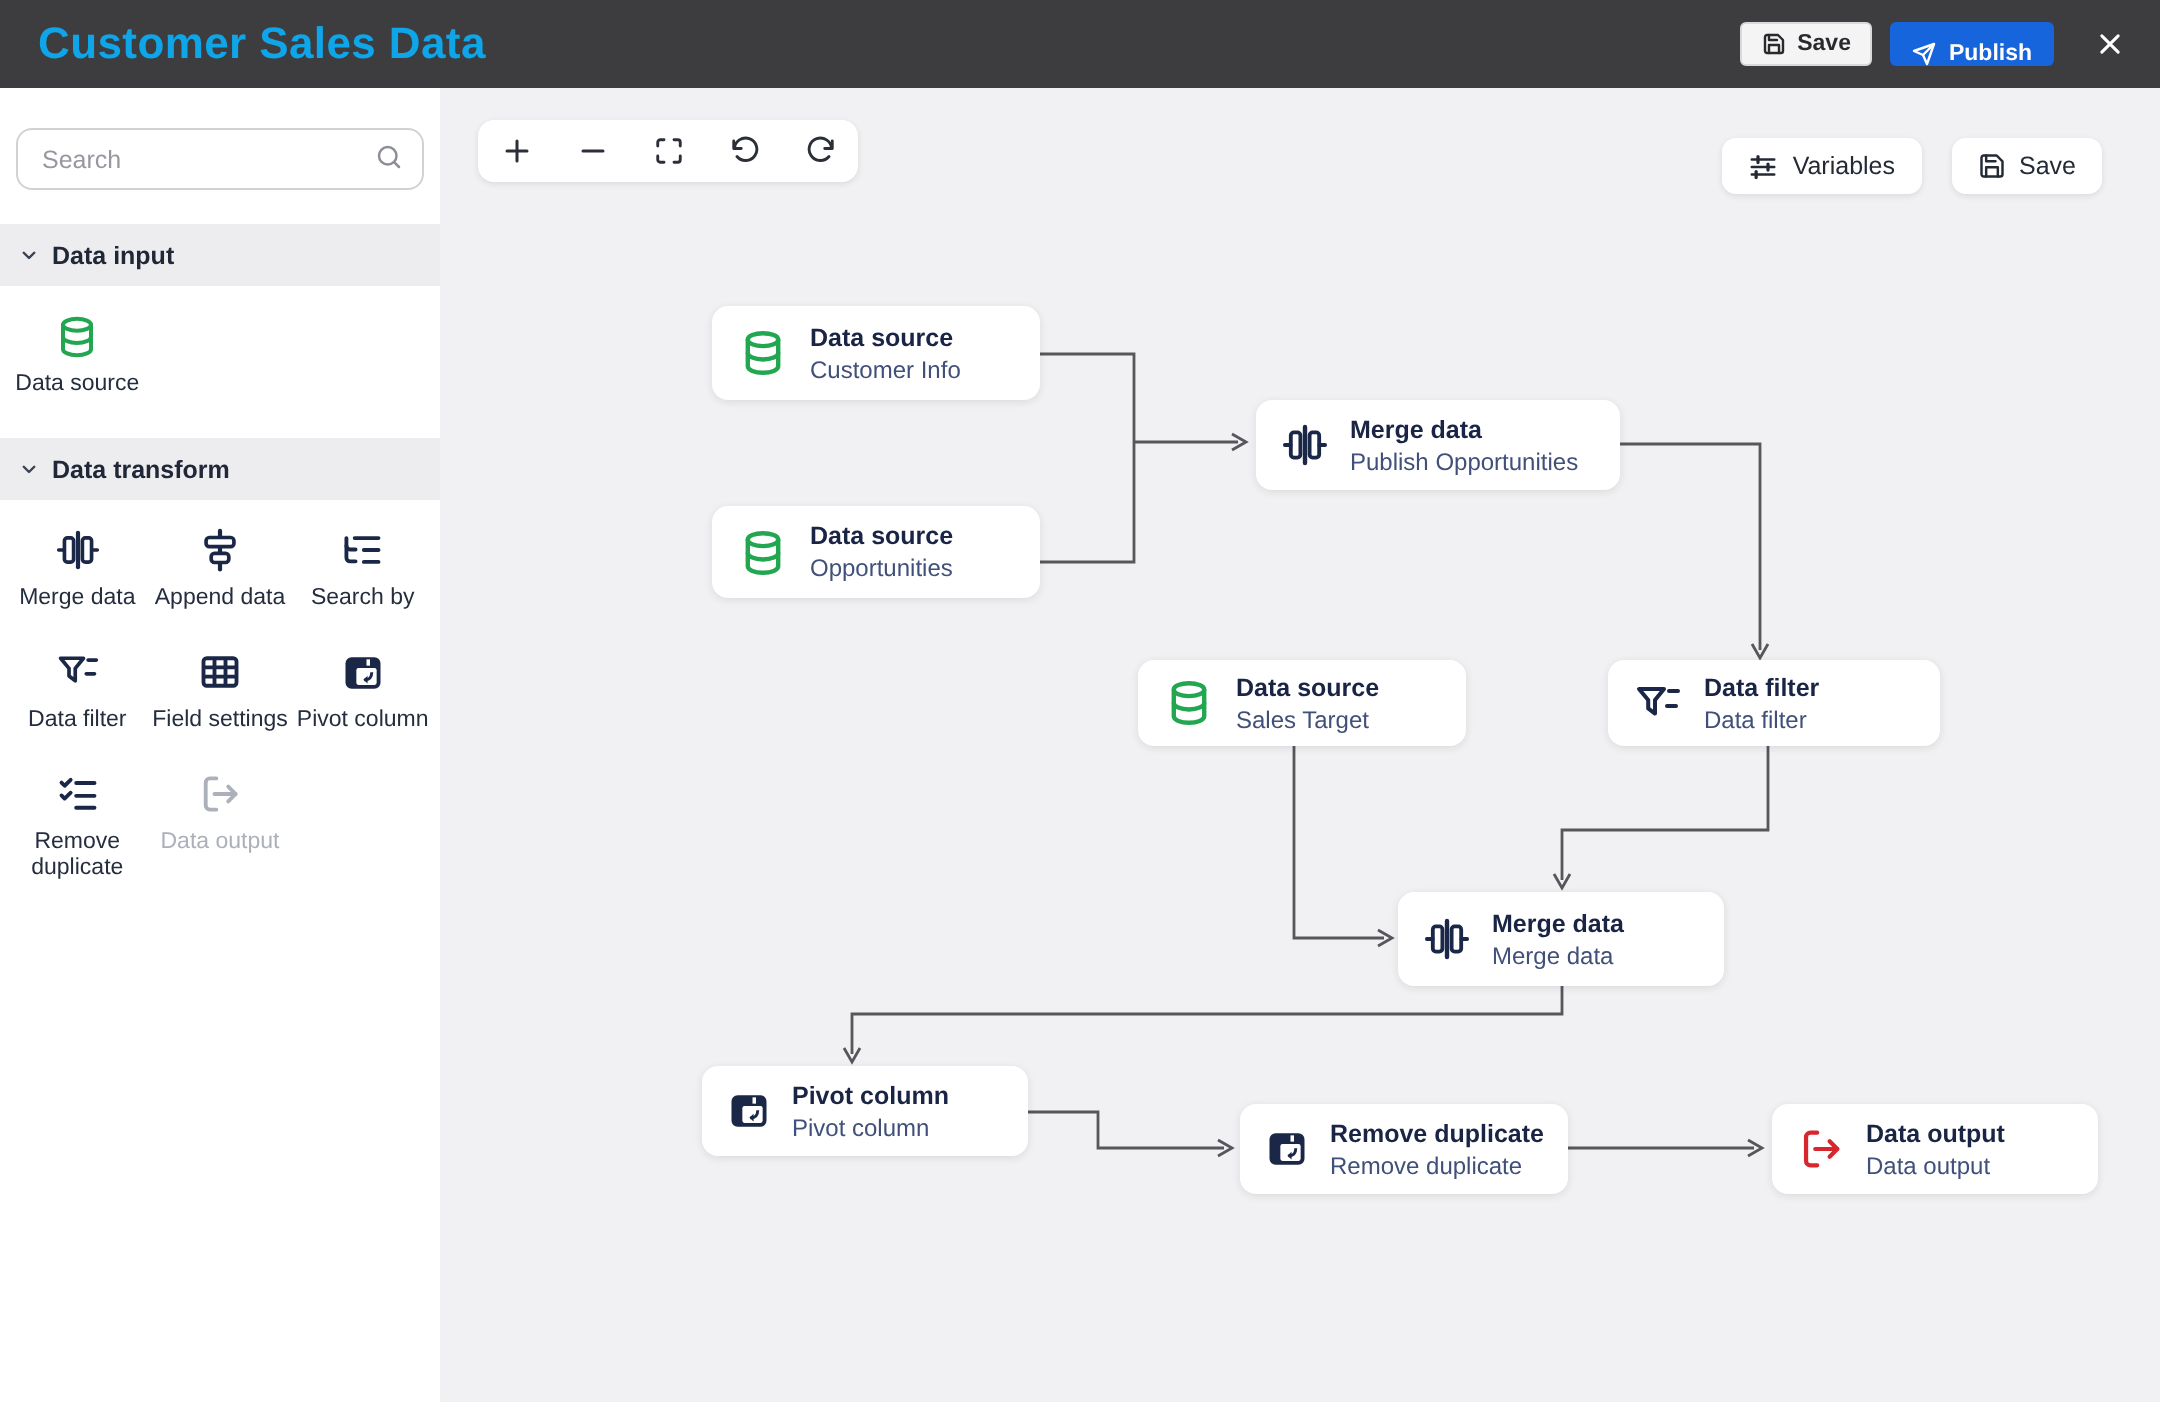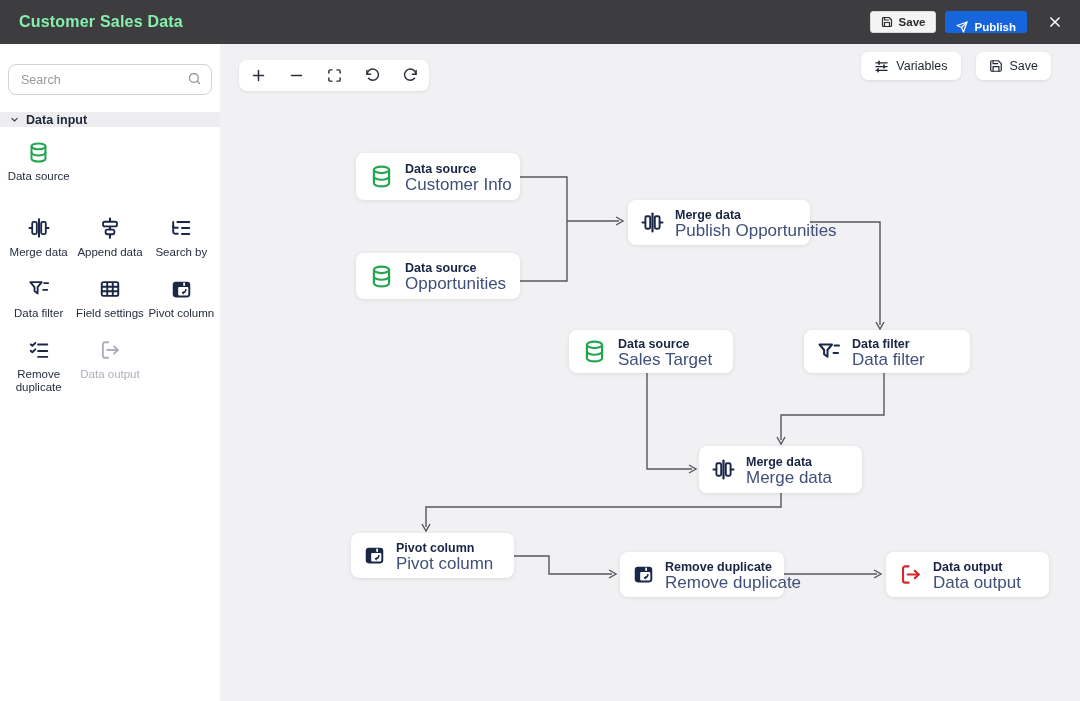--- a/index.html
+++ b/index.html
@@ -2,40 +2,40 @@
 <html><head>
 <meta charset="utf-8">
 <style>
   * { margin:0; padding:0; box-sizing:border-box; }
   html,body { width:1080px; height:701px; font-family:"Liberation Sans", sans-serif; }
   body { position:relative; background:#f1f1f3; overflow:hidden; }
 
   
   .header { position:absolute; left:0; top:0; width:1080px; height:44px; background:#3d3d40;
             display:flex; align-items:center; padding:0 14px 0 19px; z-index:30; }
-  .header-title { color:#86efac; font-size:16px; font-weight:700; letter-spacing:.2px; }
+  .header-title { color:#0ea5e9; font-size:22px; font-weight:700; letter-spacing:.2px; }
   .header-right { margin-left:auto; display:flex; align-items:center; gap:9px; }
   .btn-hdr-save { display:flex; align-items:center; gap:6px; background:#f4f4f5; color:#2a2a2e;
                   border:1px solid #d9d9dc; border-radius:3px; height:22px; padding:0 10px;
                   font-size:11.5px; font-weight:700; cursor:pointer; }
   .btn-hdr-publish { display:flex; align-items:flex-end; gap:6px; background:#1665dd; color:#fff;
                   border:none; border-radius:3px; height:22px; padding:0 11px;
                   font-size:11.5px; font-weight:700; cursor:pointer; }
   .hdr-close { margin-left:8px; width:22px; height:22px; display:flex; align-items:center;
                justify-content:center; cursor:pointer; }
 
   
   .sidebar { position:absolute; left:0; top:44px; width:220px; height:657px; background:#ffffff; z-index:20; }
   .search-wrap { position:relative; margin:20px 8px 17px 8px; }
   .search-input { width:100%; height:31px; border:1px solid #d2d2d6; border-radius:8px;
                   padding:0 32px 0 12px; font-size:12.5px; color:#333; background:#fff;
                   font-family:"Liberation Sans", sans-serif; }
   .search-input::placeholder { color:#96989f; }
   .search-ic { position:absolute; right:10px; top:7px; color:#8c8f96; }
-  .section-band { background:#ededef; height:15px; display:flex; align-items:center;
+  .section-band { background:#ededef; height:31px; display:flex; align-items:center;
                   padding:0 10px; gap:7px; cursor:pointer; }
   .section-band .chev { color:#3a4150; display:flex; }
   .section-label { font-size:12.5px; font-weight:700; color:#202838; }
   .tool-grid { display:grid; grid-template-columns:1fr 1fr 1fr; padding:14px 3px 16px 3px;
                row-gap:19px; }
   .tool-item { display:flex; flex-direction:column; align-items:center; gap:7px;
                cursor:grab; text-align:center; }
   .tool-item .t-icon { color:#1b2747; display:flex; height:22px; align-items:center; }
   .tool-item .t-label { font-size:11.5px; color:#252e3f; line-height:13px; max-width:70px; }
   .tool-item.muted .t-icon, .tool-item.muted .t-label { color:#abb0ba; }
@@ -44,32 +44,32 @@
   
   .canvas { position:absolute; left:220px; top:44px; width:860px; height:657px; background:#f1f1f3; }
   .edges { position:absolute; left:0; top:0; width:860px; height:657px; z-index:1; }
 
   .canvas-toolbar { position:absolute; left:19px; top:16px; width:190px; height:31px; background:#fff;
                     border-radius:8px; box-shadow:0 1px 3px rgba(20,25,40,.10); display:flex;
                     align-items:center; justify-content:space-around; z-index:10; }
   .ct-btn { width:28px; height:28px; display:flex; align-items:center; justify-content:center;
             color:#2a2f38; cursor:pointer; border:none; background:transparent; }
 
-  .canvas-actions { position:absolute; right:29px; top:8px; display:flex; gap:15px; z-index:10; }
+  .canvas-actions { position:absolute; right:29px; top:25px; display:flex; gap:15px; z-index:10; }
   .btn-canvas { display:flex; align-items:center; gap:7px; background:#fff; border:none;
                 border-radius:7px; height:28px; padding:0 13px; font-size:12.5px; font-weight:400;
                 color:#232a36; box-shadow:0 1px 3px rgba(20,25,40,.10); cursor:pointer;
                 font-family:"Liberation Sans", sans-serif; }
 
   .node { position:absolute; background:#fff; border-radius:8px; z-index:5;
           box-shadow:0 1px 4px rgba(15,25,40,.10); display:flex; align-items:center;
           gap:11px; padding:0 10px 0 13px; cursor:pointer; }
   .node .n-icon { flex:0 0 auto; display:flex; }
   .node .n-title { font-size:12.5px; font-weight:700; color:#1a2545; line-height:16px; white-space:nowrap; }
-  .node .n-sub { font-size:17px; color:#41507a; line-height:16px; white-space:nowrap; }
+  .node .n-sub { font-size:12px; color:#41507a; line-height:16px; white-space:nowrap; }
 
   svg { display:block; }
 </style>
 </head>
 <body>
 
 <div class="header">
   <div class="header-title">Customer Sales Data</div>
   <div class="header-right">
     <button class="btn-hdr-save">
@@ -125,20 +125,28 @@
         <svg width="23" height="23" viewBox="0 0 24 24" fill="none" stroke="currentColor" stroke-width="2.1" stroke-linecap="round">
             <ellipse cx="12" cy="5.6" rx="7.3" ry="3.1"></ellipse>
             <path d="M4.7 5.6v12.8c0 1.7 3.3 3.1 7.3 3.1s7.3-1.4 7.3-3.1V5.6"></path>
             <path d="M4.7 12c0 1.7 3.3 3.1 7.3 3.1s7.3-1.4 7.3-3.1"></path>
           </svg>
       </span>
       <span class="t-label">Data source</span>
     </div>
   </div>
 
+  <div class="section-band">
+    <span class="chev">
+      <svg width="9" height="9" viewBox="0 0 24 24" fill="none" stroke="currentColor" stroke-width="3.2" stroke-linecap="round" stroke-linejoin="round">
+          <path d="M5 9l7 7 7-7"></path>
+        </svg>
+    </span>
+    <span class="section-label">Data transform</span>
+  </div>
 
   <div class="tool-grid">
     <div class="tool-item">
       <span class="t-icon">
         <svg width="22" height="22" viewBox="0 0 24 24" fill="none" stroke="currentColor" stroke-width="2" stroke-linecap="round">
             <path d="M1.5 12h3M19.5 12h3"></path>
             <rect x="4.6" y="5.4" width="5" height="13.2" rx="1.6"></rect>
             <rect x="14.4" y="5.4" width="5" height="13.2" rx="1.6"></rect>
             <path d="M12 2.6v18.8" stroke-width="2.3"></path>
           </svg>

